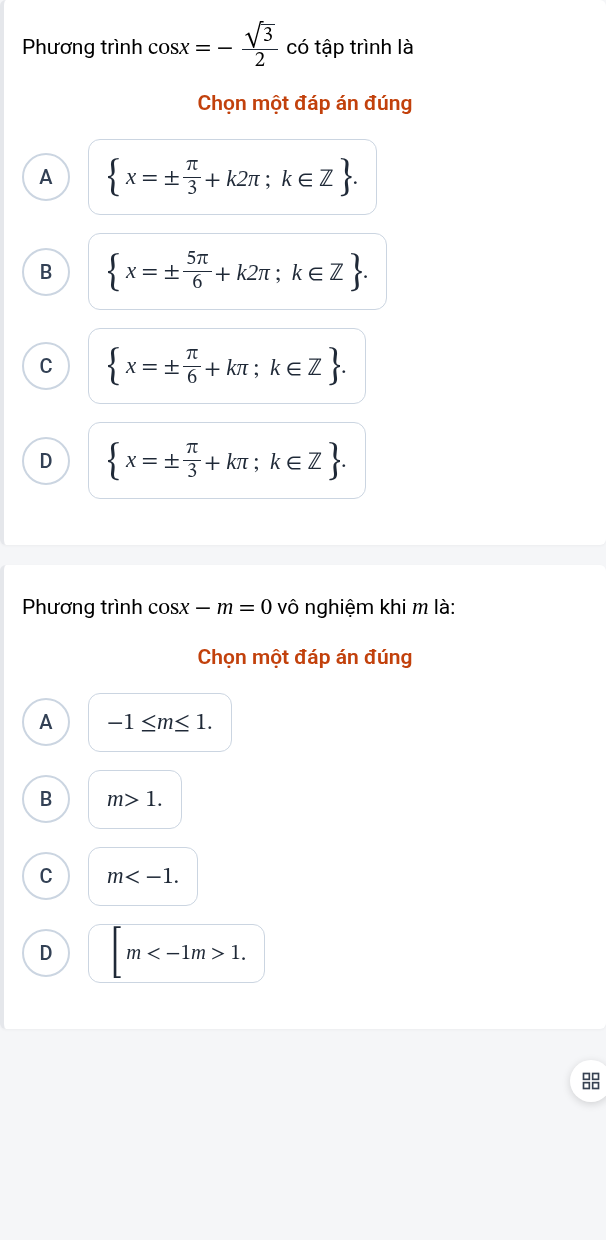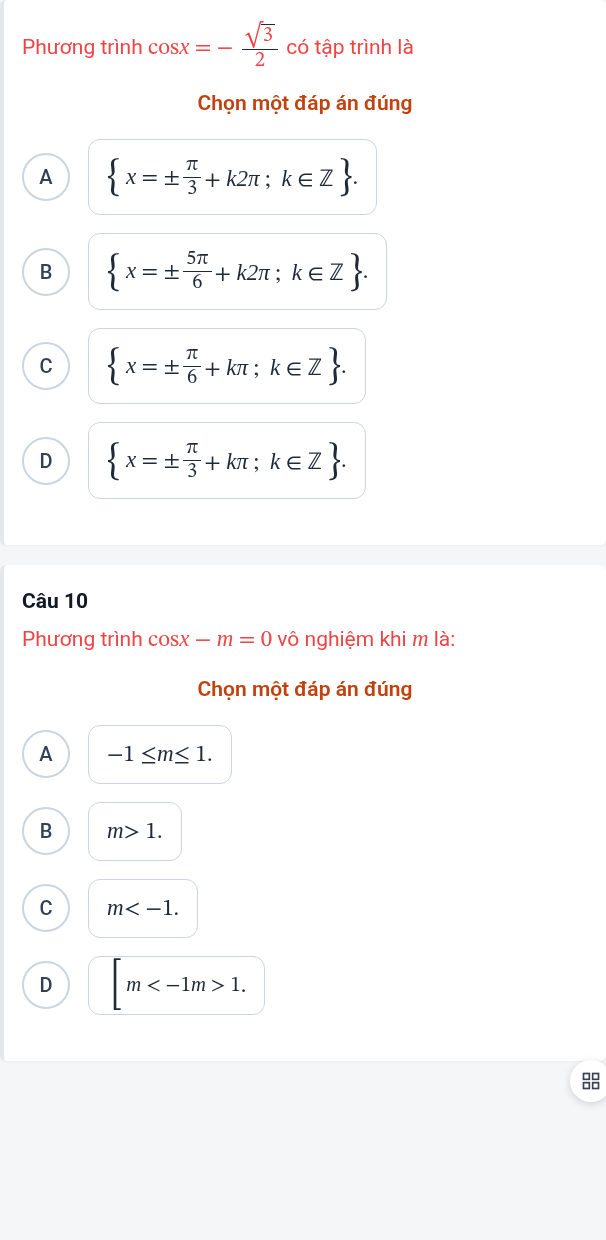--- a/index.html
+++ b/index.html
@@ -15,21 +15,21 @@
     border-radius: 6px;
     padding: 24px 18px 28px 18px;
     margin-bottom: 20px;
     box-shadow: 0 1px 3px rgba(0,0,0,0.04);
     border-left: 4px solid #e5e7eb;
     position: relative;
   }
   .question-text {
     font-size: 21px;
     line-height: 1.6;
-    color: #ef4444;
+    color: #000000;
     margin-bottom: 18px;
   }
   .instruction {
     text-align: center;
     font-size: 21px;
     font-weight: 600;
     color: #c2410c;
     margin: 8px 0 24px 0;
   }
   .option-row {
@@ -178,21 +178,20 @@
           <span class="den">3</span>
         </span>
       <span> + <span class="ital">kπ</span> ;&nbsp; <span class="ital">k</span> ∈ <span class="zz">ℤ</span>&nbsp;</span>
       <span class="big-brace-r">}</span>
         <span> .</span>
     </div>
   </div>
 </div>
 
 <div class="card">
-  <div class="q-label">Câu 10</div>
   <div class="question-text">
     <span>Phương trình </span><span class="math"><span>cos</span><span class="ital">x</span><span> − </span><span class="ital">m</span><span> = 0</span></span><span> vô nghiệm khi </span><span class="math ital">m</span><span> là:</span>
   </div>
 
   <div class="instruction">Chọn một đáp án đúng</div>
 
   <div class="option-row">
     <div class="radio">
         <span>A</span>
       </div>

